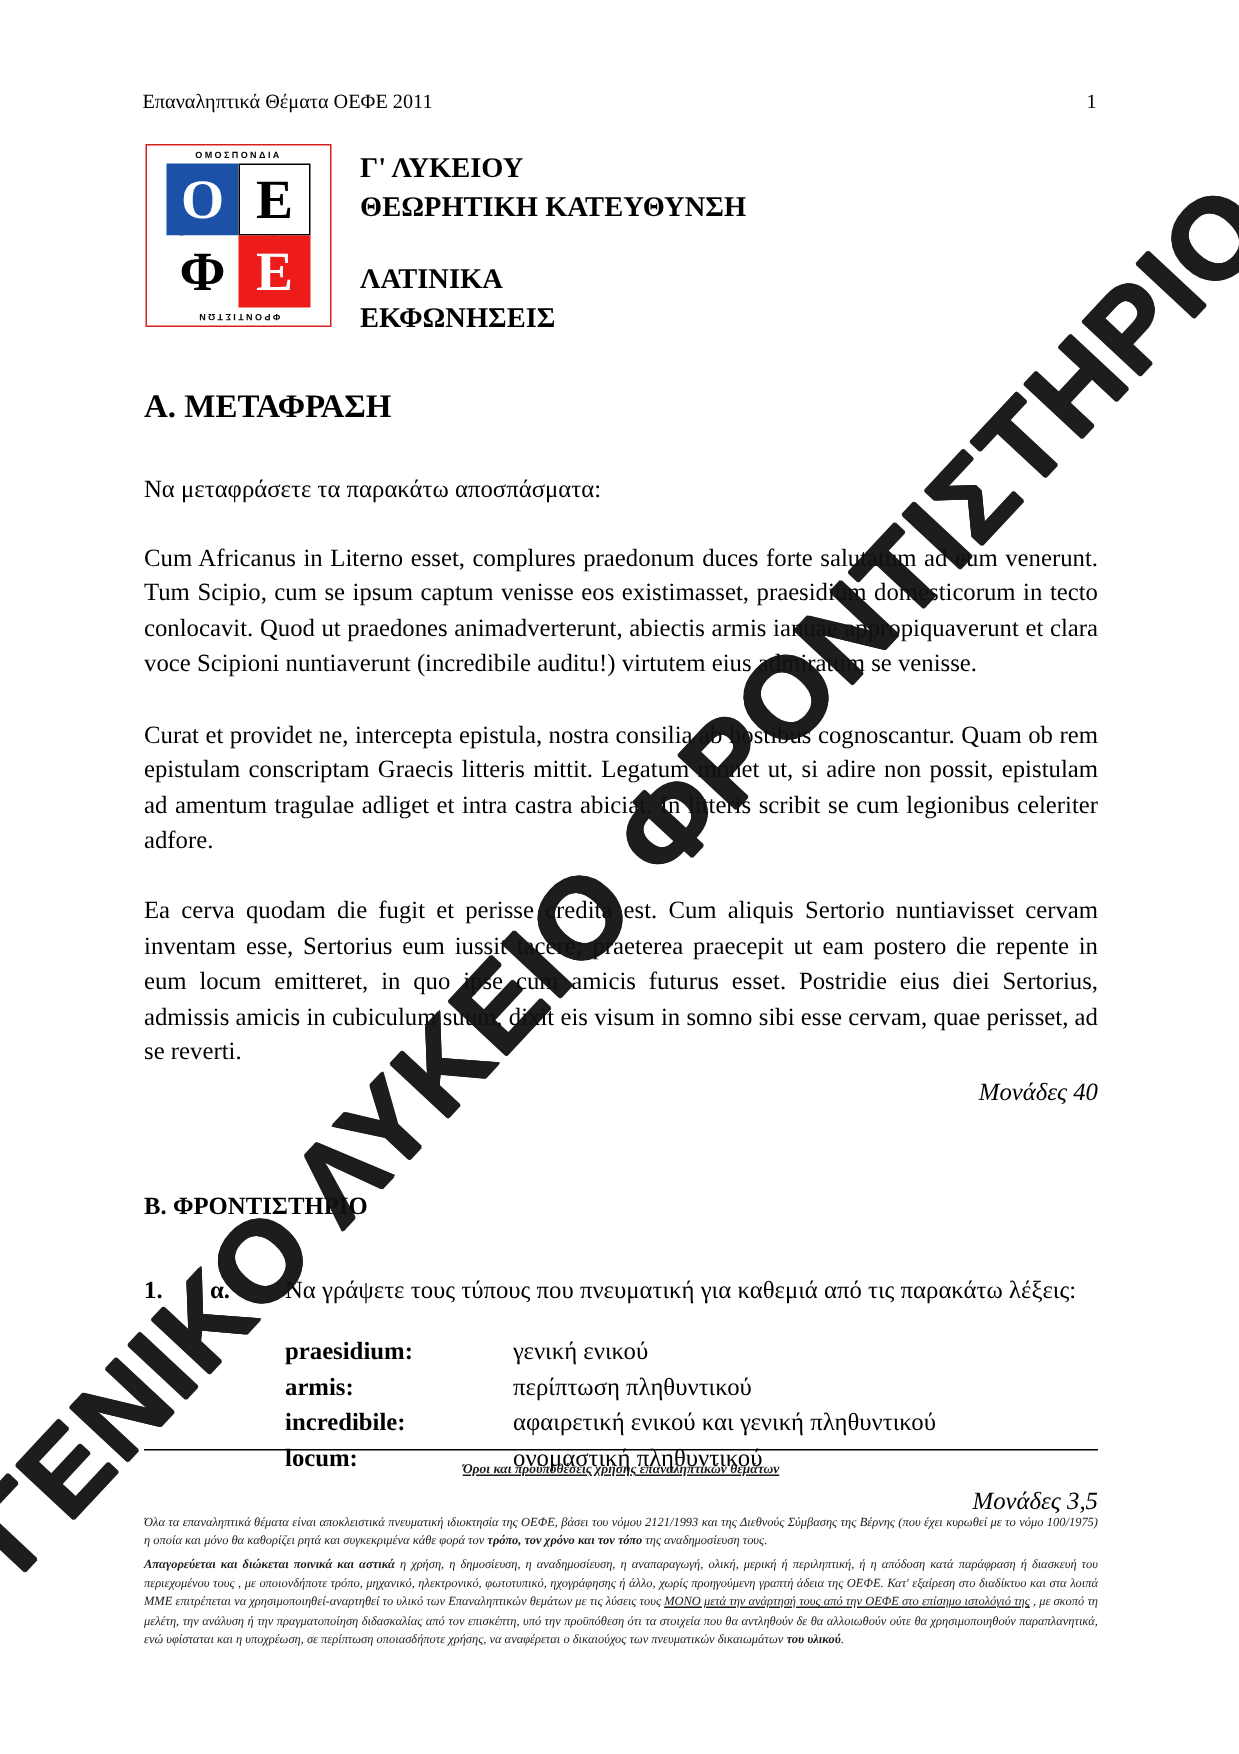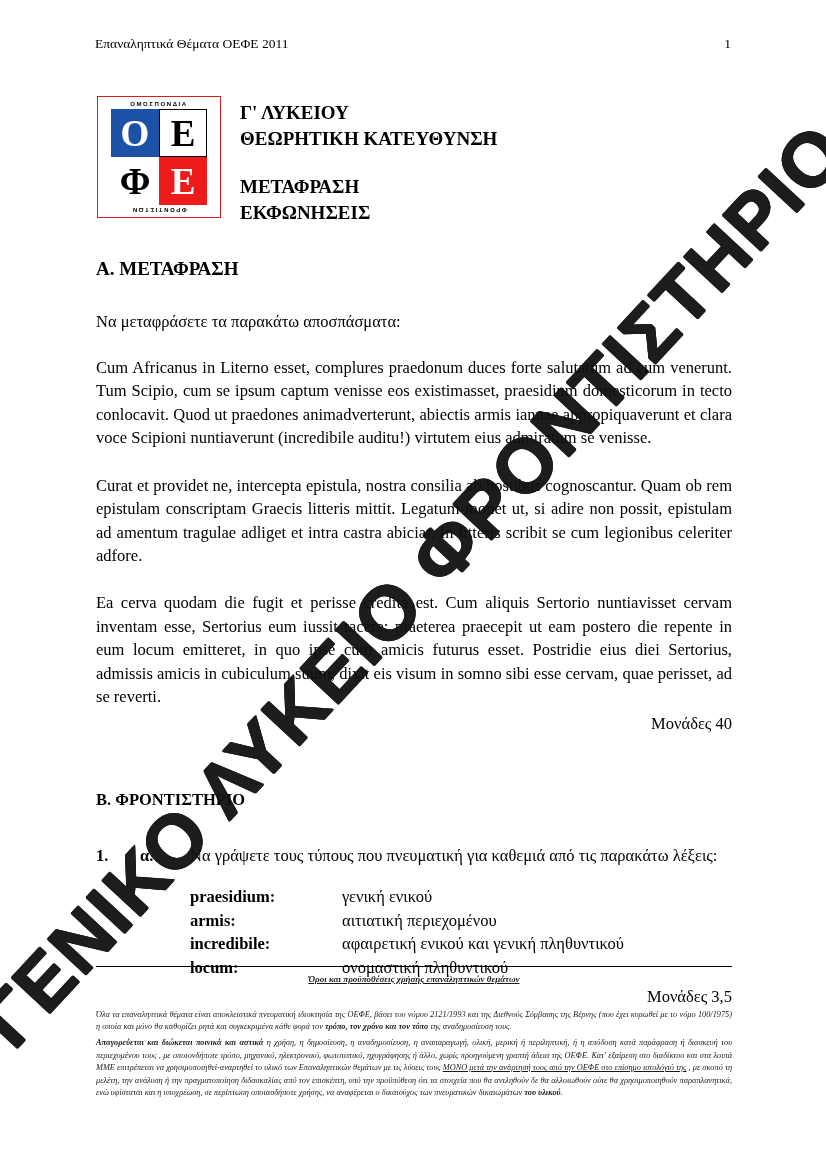--- a/index.html
+++ b/index.html
@@ -20,21 +20,21 @@
   .page {
     position: absolute;
     inset: 0;
     width: 826px;
     height: 1169px;
   }
 
   
   .doc-header {
     position: absolute;
-    top: 36px;
+    top: 60px;
     left: 95px;
     width: 636px;
     display: flex;
     justify-content: space-between;
     align-items: flex-end;
     font-size: 13.5px;
     line-height: 1.2;
     gap: 18px;
   }
   .doc-header .page-num { font-size: 13.5px; }
@@ -110,34 +110,35 @@
 
   
   .content {
     position: absolute;
     top: 258px;
     left: 96px;
     width: 636px;
   }
   .sec-head {
     font-weight: 700;
-    font-size: 19px;
+    font-size: 22px;
     margin: 0 0 0 0;
   }
   .lead {
     font-size: 16.5px;
     margin-top: 32px;
   }
   .passage {
     font-size: 16.5px;
     line-height: 1.42;
     text-align: justify;
     margin-top: 24px;
   }
   .marks {
+    font-style: italic;
     font-size: 16.5px;
     text-align: right;
     margin-top: 6px;
   }
 
   .sec-head-b {
     font-weight: 700;
     font-size: 16.5px;
     margin-top: 56px;
   }
@@ -253,21 +254,21 @@
       <div class="q q1">Ο</div>
       <div class="q q2">Ε</div>
       <div class="q q3">Φ</div>
       <div class="q q4">Ε</div>
     </div>
   </div>
 
   <div class="title-block">
     <div>Γ' ΛΥΚΕΙΟΥ</div>
     <div>ΘΕΩΡΗΤΙΚΗ ΚΑΤΕΥΘΥΝΣΗ</div>
-    <div class="t-sub">ΜΕΤΑΦΡΑΣΗ</div>
+    <div class="t-sub">ΛΑΤΙΝΙΚΑ</div>
     <div class="t-kind">ΕΚΦΩΝΗΣΕΙΣ</div>
   </div>
 
   <div class="content">
 
     <div class="sec-head">Α. ΜΕΤΑΦΡΑΣΗ</div>
     <div class="lead">Να μεταφράσετε τα παρακάτω αποσπάσματα:</div>
 
     <div class="passage">Cum Africanus in Literno esset, complures praedonum duces forte salutatum ad eum venerunt. Tum Scipio, cum se ipsum captum venisse eos existimasset, praesidium domesticorum in tecto conlocavit. Quod ut praedones animadverterunt, abiectis armis ianuae appropiquaverunt et clara voce Scipioni nuntiaverunt (incredibile auditu!) virtutem eius admiratum se venisse.</div>
     <div class="passage">Curat et providet ne, intercepta epistula, nostra consilia ab hostibus cognoscantur. Quam ob rem epistulam conscriptam Graecis litteris mittit. Legatum monet ut, si adire non possit, epistulam ad amentum tragulae adliget et intra castra abiciat. In litteris scribit se cum legionibus celeriter adfore.</div>
@@ -284,21 +285,21 @@
     </div>
 
     <table class="word-table">
       <tbody>
         <tr>
           <td class="term">praesidium:</td>
           <td class="form">γενική ενικού</td>
         </tr>
         <tr>
           <td class="term">armis:</td>
-          <td class="form">αιτιατική περιεχομένου</td>
+          <td class="form">περίπτωση πληθυντικού</td>
         </tr>
         <tr>
           <td class="term">incredibile:</td>
           <td class="form">αφαιρετική ενικού και γενική πληθυντικού</td>
         </tr>
         <tr>
           <td class="term">locum:</td>
           <td class="form">ονομαστική πληθυντικού</td>
         </tr>
       </tbody>

